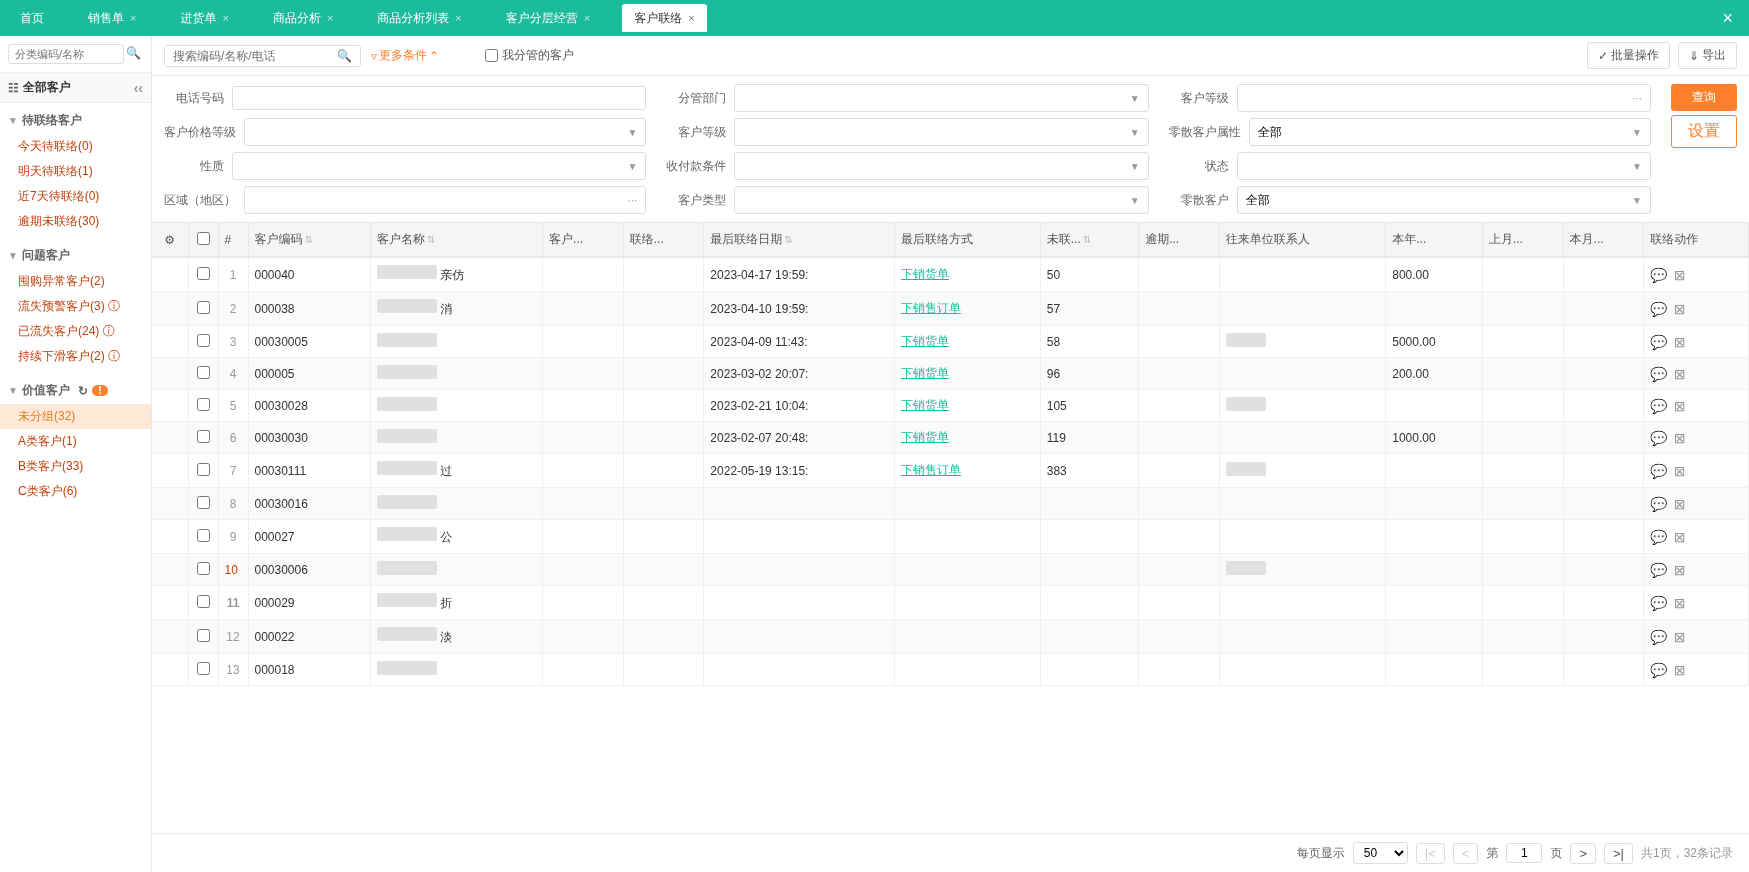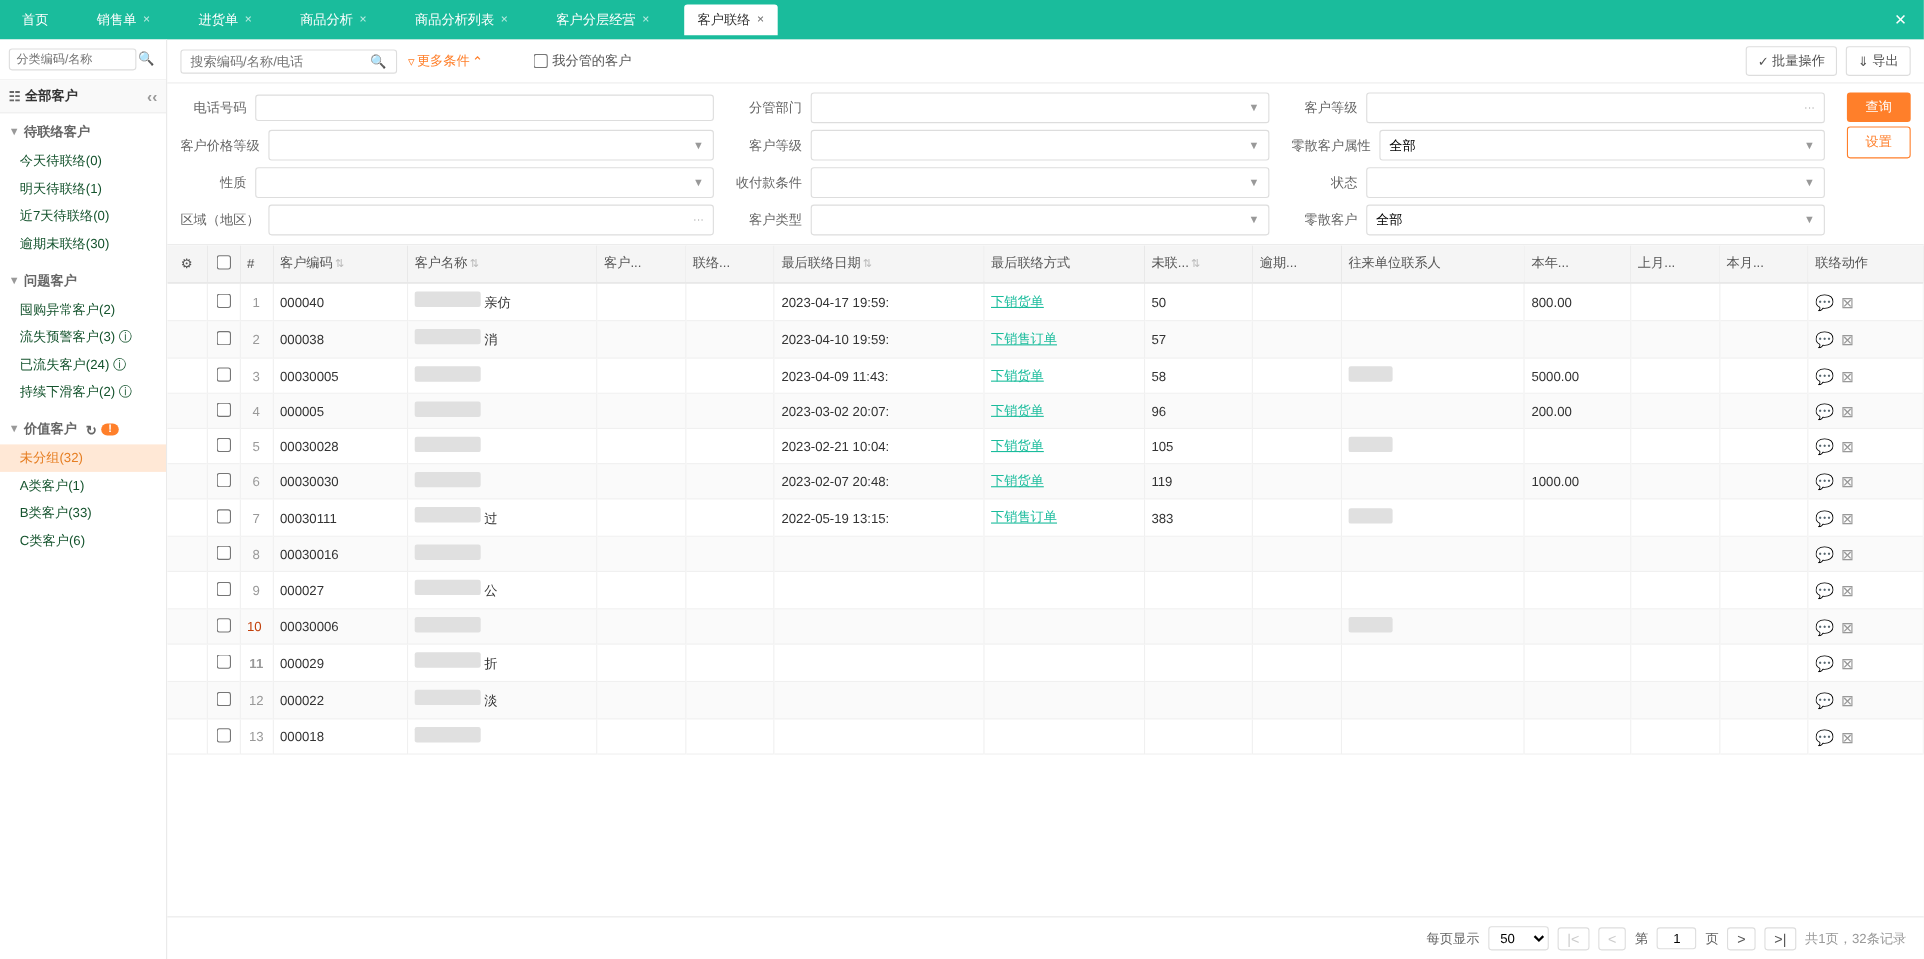--- a/index.html
+++ b/index.html
@@ -94,21 +94,21 @@
       color: #666;
       font-weight: bold;
       display: flex;
       align-items: center;
       cursor: pointer;
       gap: 4px;
     }
     .sidebar-group-header .triangle { font-size: 10px; color: #999; }
     .sidebar-item {
       padding: 4px 8px 4px 18px;
-      color: #14532d;
+      color: #c2410c;
       cursor: pointer;
       white-space: nowrap;
       overflow: hidden;
       text-overflow: ellipsis;
     }
     .sidebar-item.active { background: #ffe8d6; color: #e67e22; }
 
     
     .main-content {
       flex: 1;
@@ -235,21 +235,21 @@
       cursor: pointer;
       font-size: 12px;
     }
     .action-btn-outline {
       background: #fff;
       color: #ff7f2a;
       border: 1px solid #ff7f2a;
       border-radius: 3px;
       padding: 5px 16px;
       cursor: pointer;
-      font-size: 12px;
+      font-size: 16px;
     }
     .filter-actions {
       display: flex;
       flex-direction: column;
       gap: 4px;
       margin-left: auto;
       padding-left: 12px;
     }
 
     

